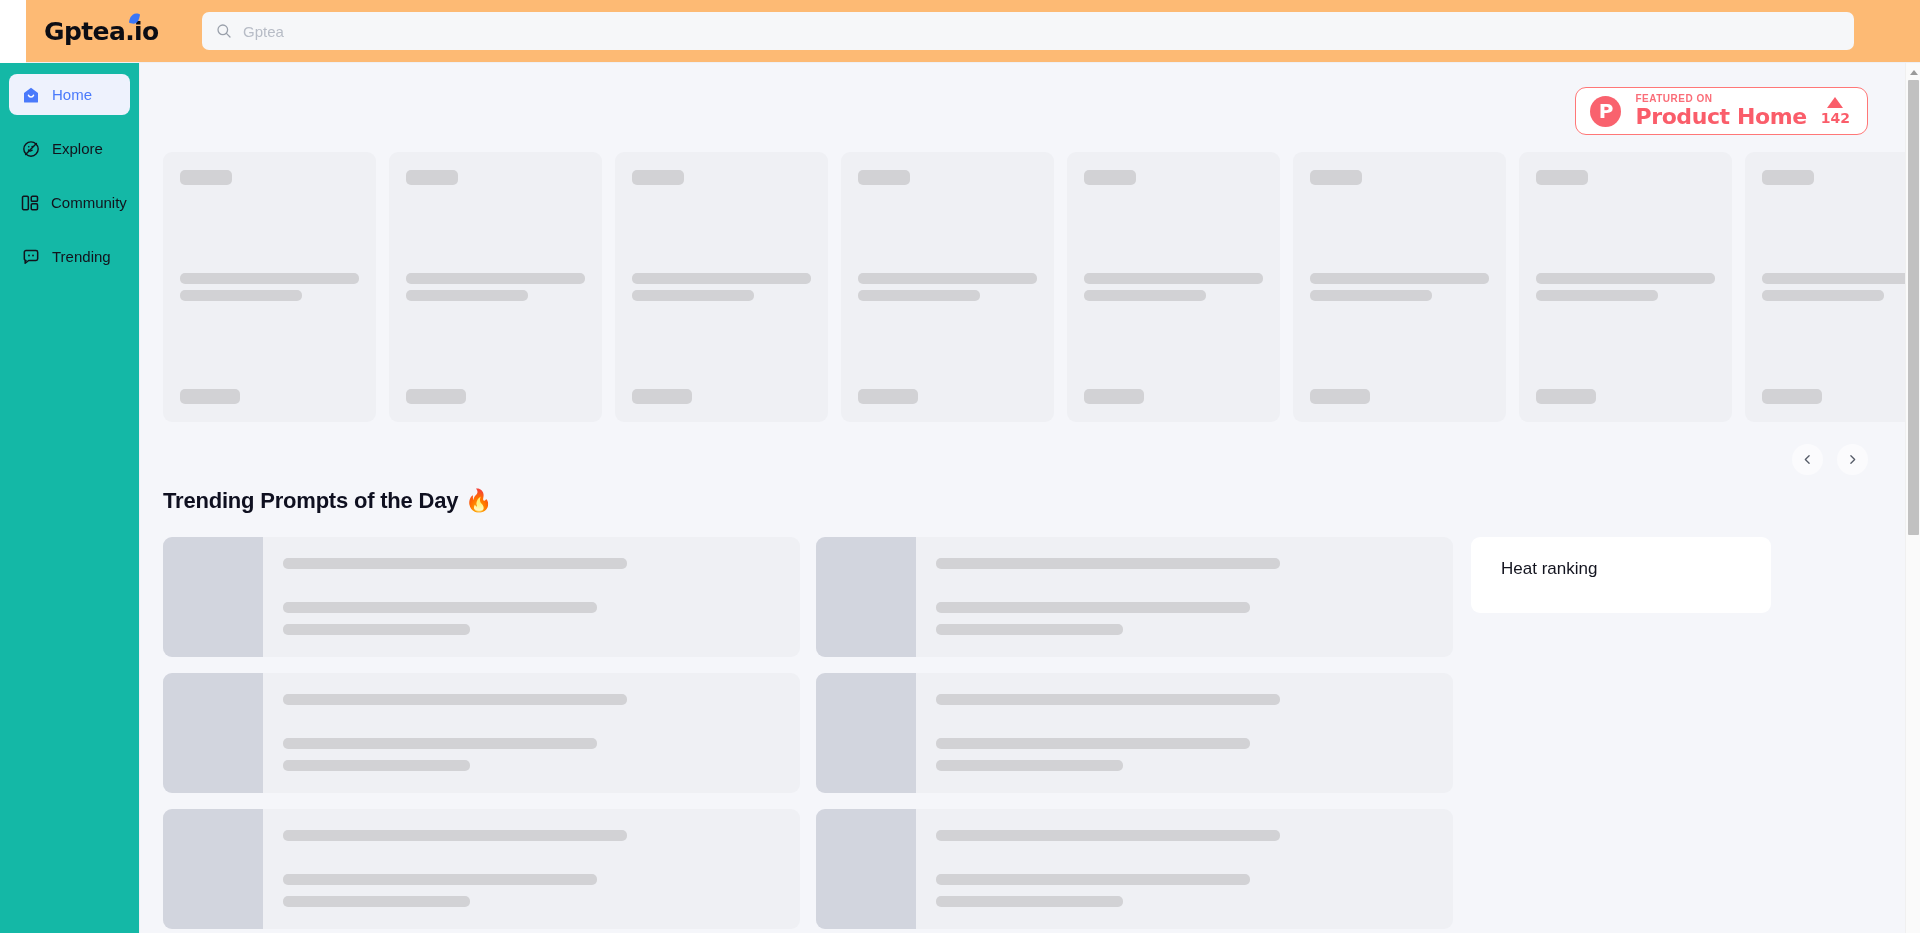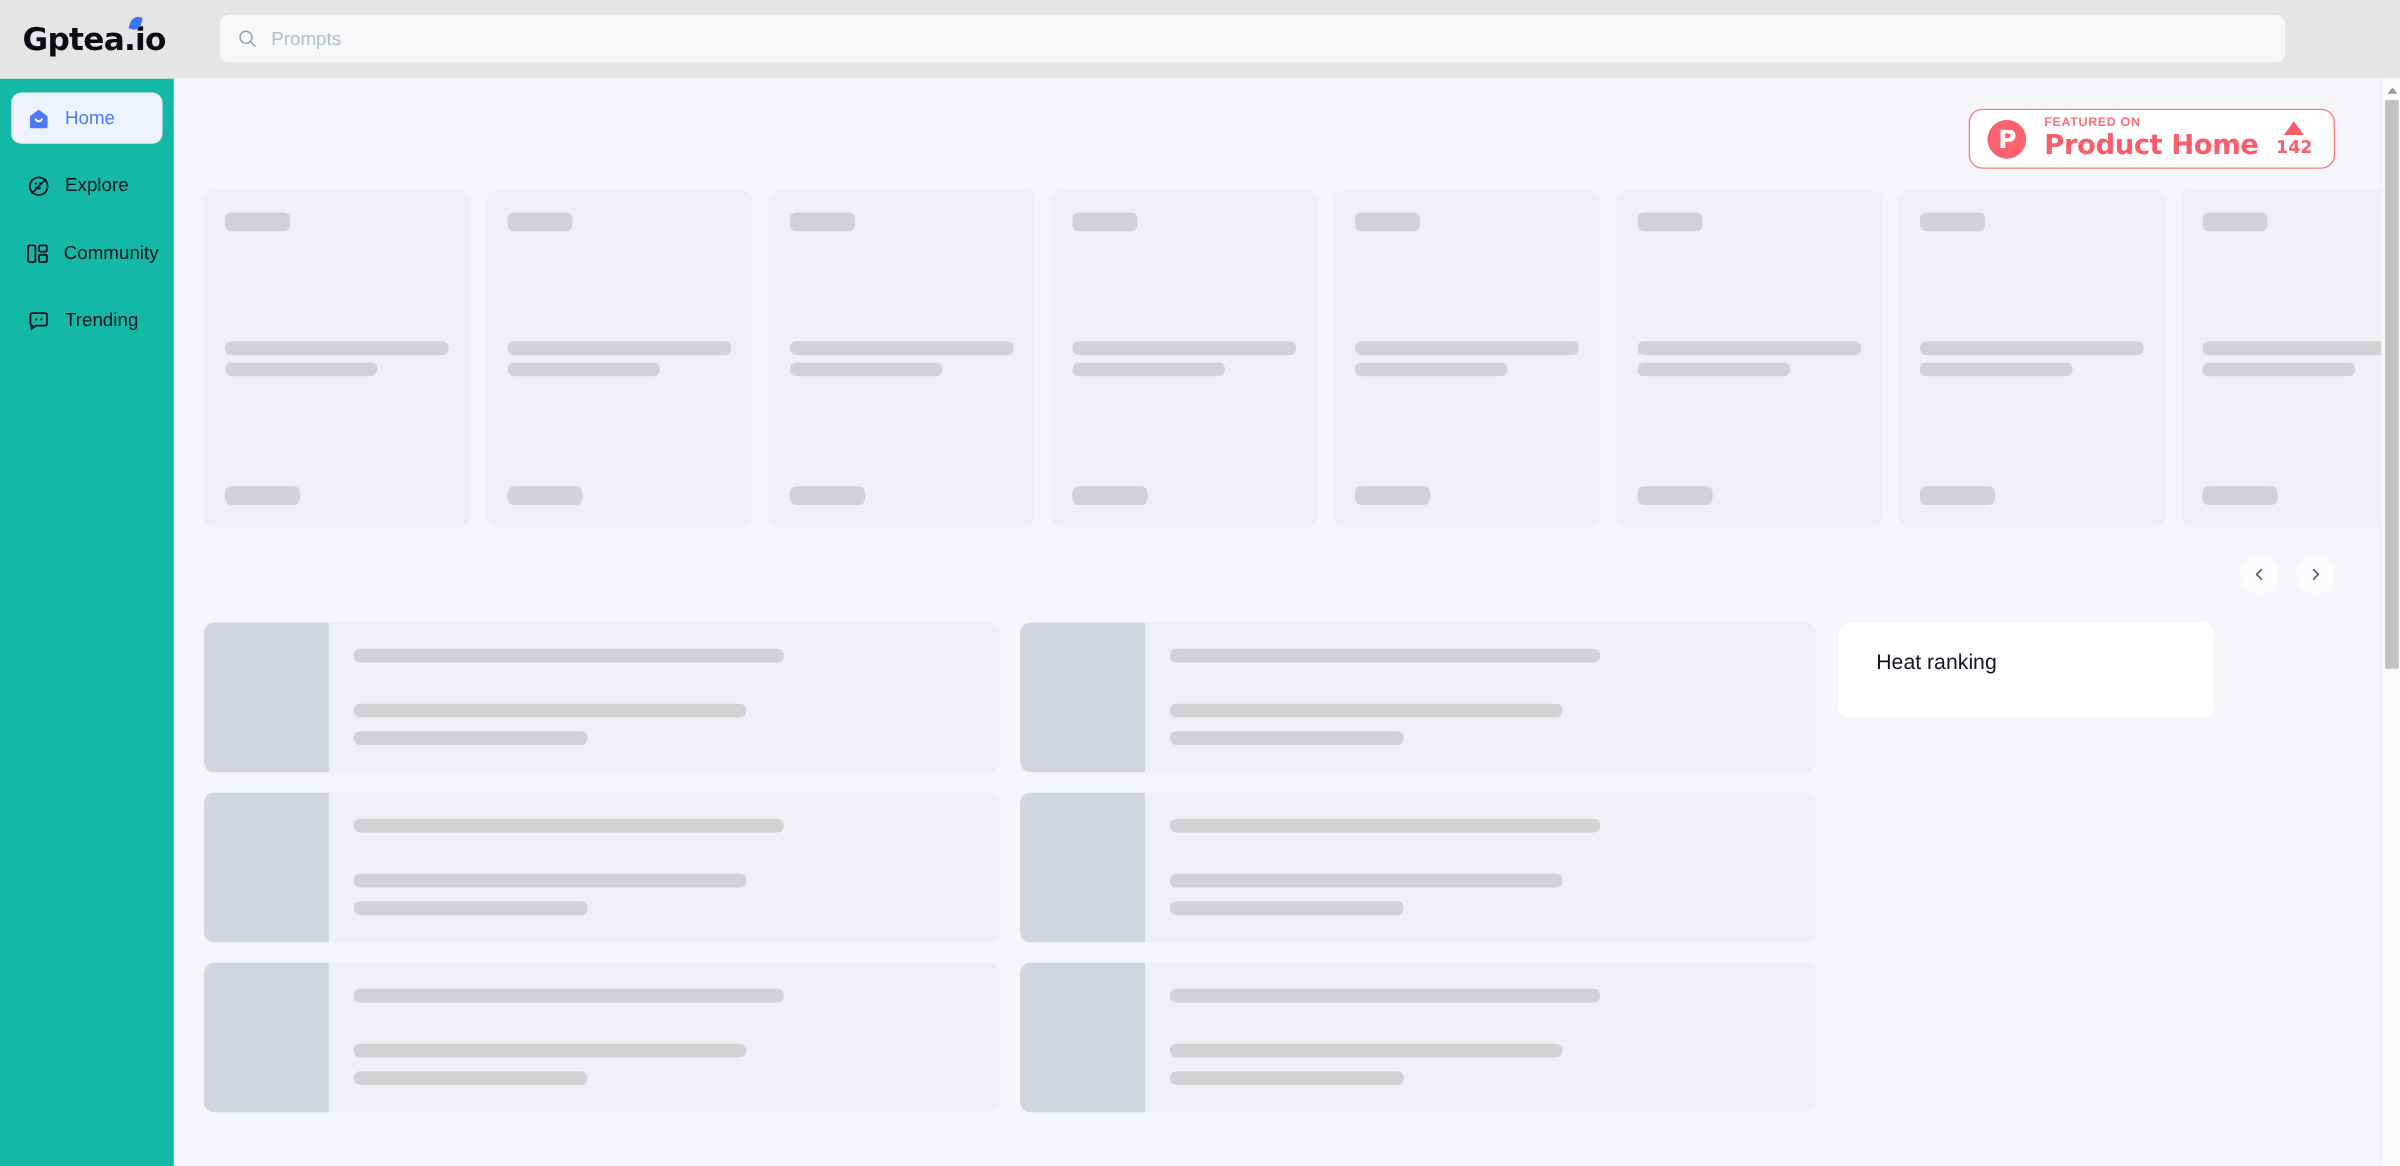--- a/index.html
+++ b/index.html
@@ -8,23 +8,23 @@
     overflow: hidden;
     font-family: "Liberation Sans", sans-serif;
     background: #ffffff;
   }
 
   .app { display: flex; flex-direction: column; width: 1920px; height: 933px; }
 
   
   .header {
     height: 63px; min-height: 63px;
-    background: #e5e5e5;
+    background: #fdba74;
     border-bottom: 1px solid #eef0f4;
-    display: flex; 
+    display: flex;  margin-left: 26px;
   }
   .logo-wrap {
     width: 160px; min-width: 160px;
     display: flex; align-items: center; padding-left: 18px;
   }
   .logo {
     font-size: 25px; font-weight: bold; color: #0c0d14;
     letter-spacing: -0.6px; position: relative; line-height: 1;
     font-family: "DejaVu Sans", sans-serif;
   }
@@ -174,21 +174,21 @@
       </div>
     </div>
     <div class="search-wrap">
       <div class="search-box">
         <span>
           <svg class="icon-svg" width="16" height="16" viewBox="0 0 20 20" fill="none">
             <circle cx="8.5" cy="8.5" r="6" stroke="#9aa0ab" stroke-width="1.6"></circle>
             <line x1="13" y1="13" x2="17.5" y2="17.5" stroke="#9aa0ab" stroke-width="1.6" stroke-linecap="round"></line>
           </svg>
         </span>
-        <span class="search-ph">Prompts</span>
+        <span class="search-ph">Gptea</span>
       </div>
     </div>
   </div>
 
   <div class="body-row">
 
     <div class="sidebar">
 
       <div class="nav-item active">
         <span class="nav-icon">
@@ -343,20 +343,24 @@
         <div class="nav-btn">
           <span>
             <svg class="icon-svg" width="13" height="13" viewBox="0 0 24 24" fill="none" stroke="#555b68" stroke-width="2.4" stroke-linecap="round" stroke-linejoin="round">
               <polyline points="9,5 16,12 9,19"></polyline>
             </svg>
           </span>
         </div>
       </div>
 
       <div class="content-pad">
+        <div class="section-title">
+          <span>Trending Prompts of the Day</span>
+          <span>🔥</span>
+        </div>
 
         <div class="trend-area">
           <div class="trend-grid">
 
             <div class="trend-row">
               <div class="trend-thumb"></div>
               <div class="trend-lines">
                 <div class="tl tl-1" style="width:70%"></div>
                 <div class="tl tl-2" style="width:64%"></div>
                 <div class="tl" style="width:38%"></div>

